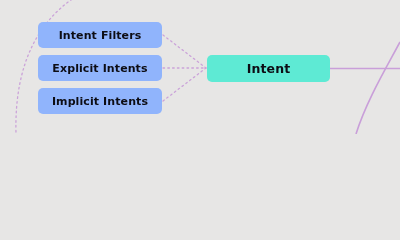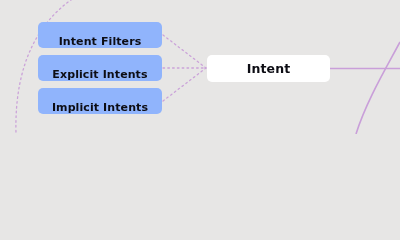--- a/index.html
+++ b/index.html
@@ -37,24 +37,23 @@
     color: #0d0d14;
     letter-spacing: 0.1px;
     white-space: nowrap;
   }
   .node-child {
     background: #90b4fc;
     font-size: 11px;
     height: 26px;
     left: 38px;
     width: 124px;
-    align-items: flex-end;
   }
   .node-root {
-    background: #ffffff;
+    background: #5eead4;
     font-size: 12.5px;
     left: 207px;
     top: 55px;
     width: 123px;
     height: 27px;
   }
   #child-0 { top: 22px; }
   #child-1 { top: 55px; }
   #child-2 { top: 88px; }
 </style>

